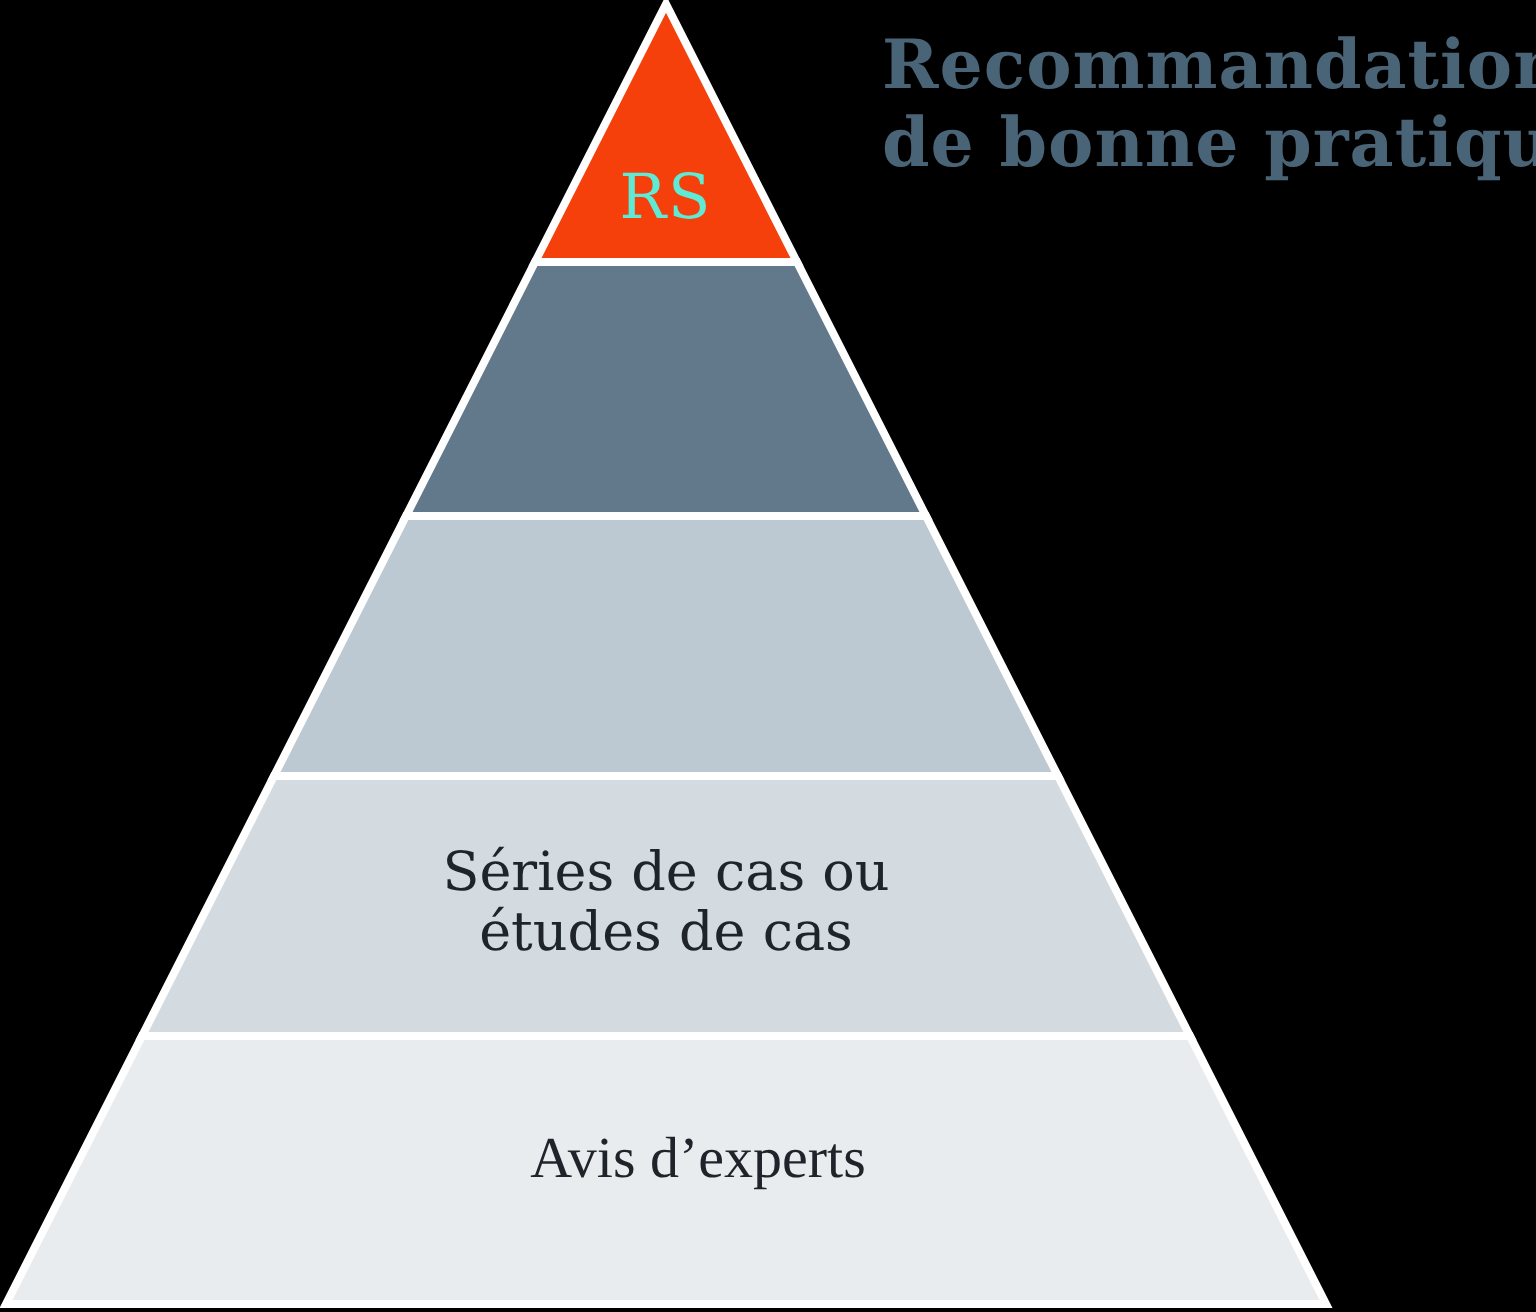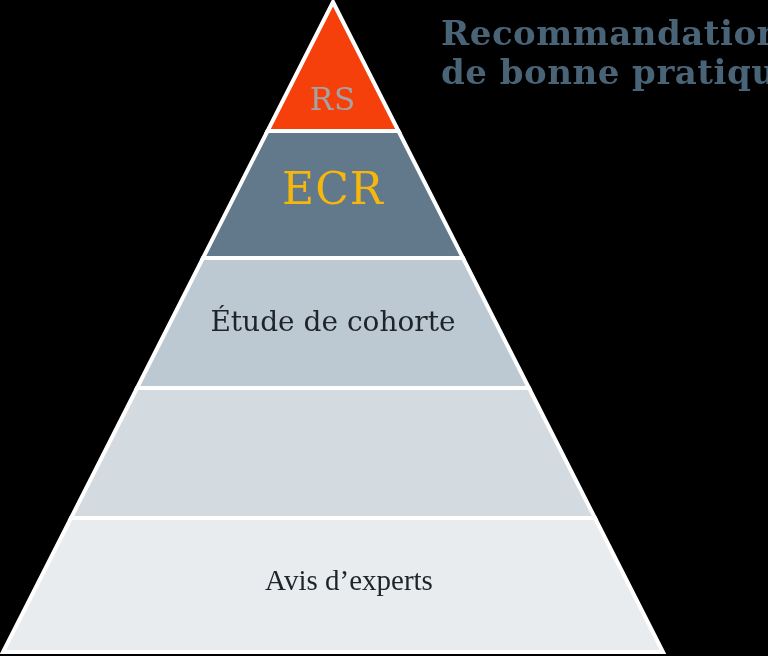--- a/index.html
+++ b/index.html
@@ -54,21 +54,21 @@
     <polygon points="333,2 398.5,131 267.5,131" stroke-width="4" fill="#f5400c" stroke="#ffffff"></polygon>
     <polygon points="267.5,131 398.5,131 463,258 203,258" stroke-width="4" fill="#62798c" stroke="#ffffff"></polygon>
     <polygon points="203,258 463,258 529,388 137,388" stroke-width="4" fill="#bcc8d2" stroke="#ffffff"></polygon>
     <polygon points="137,388 529,388 595,518 71,518" stroke-width="4" fill="#d3dae0" stroke="#ffffff"></polygon>
     <polygon points="71,518 595,518 663,652 3,652" stroke-width="4" fill="#e8ecef" stroke="#ffffff"></polygon>
   </svg>
 
   <div class="diagram-title" style="color: rgb(74, 100, 119);">Recommandations
 de bonne pratique</div>
 
-  <div class="lbl lbl-rs" style="color: #a3a3a3; text-align: center;">RS</div>
+  <div class="lbl lbl-rs" style="color: #5eead4; text-align: center;">RS</div>
 
-  <div class="lbl lbl-ecr" style="color: rgb(245, 183, 13);">ECR</div>
 
-  <div class="lbl lbl-cohorte" style="color: rgb(30, 36, 42);">Étude de cohorte</div>
 
+  <div class="lbl lbl-series" style="color: rgb(30, 36, 42);">Séries de cas ou
+études de cas</div>
 
   <div class="lbl lbl-experts" style="color: rgb(30, 36, 42);">Avis d’experts</div>
 </div>
 
 </body></html>

